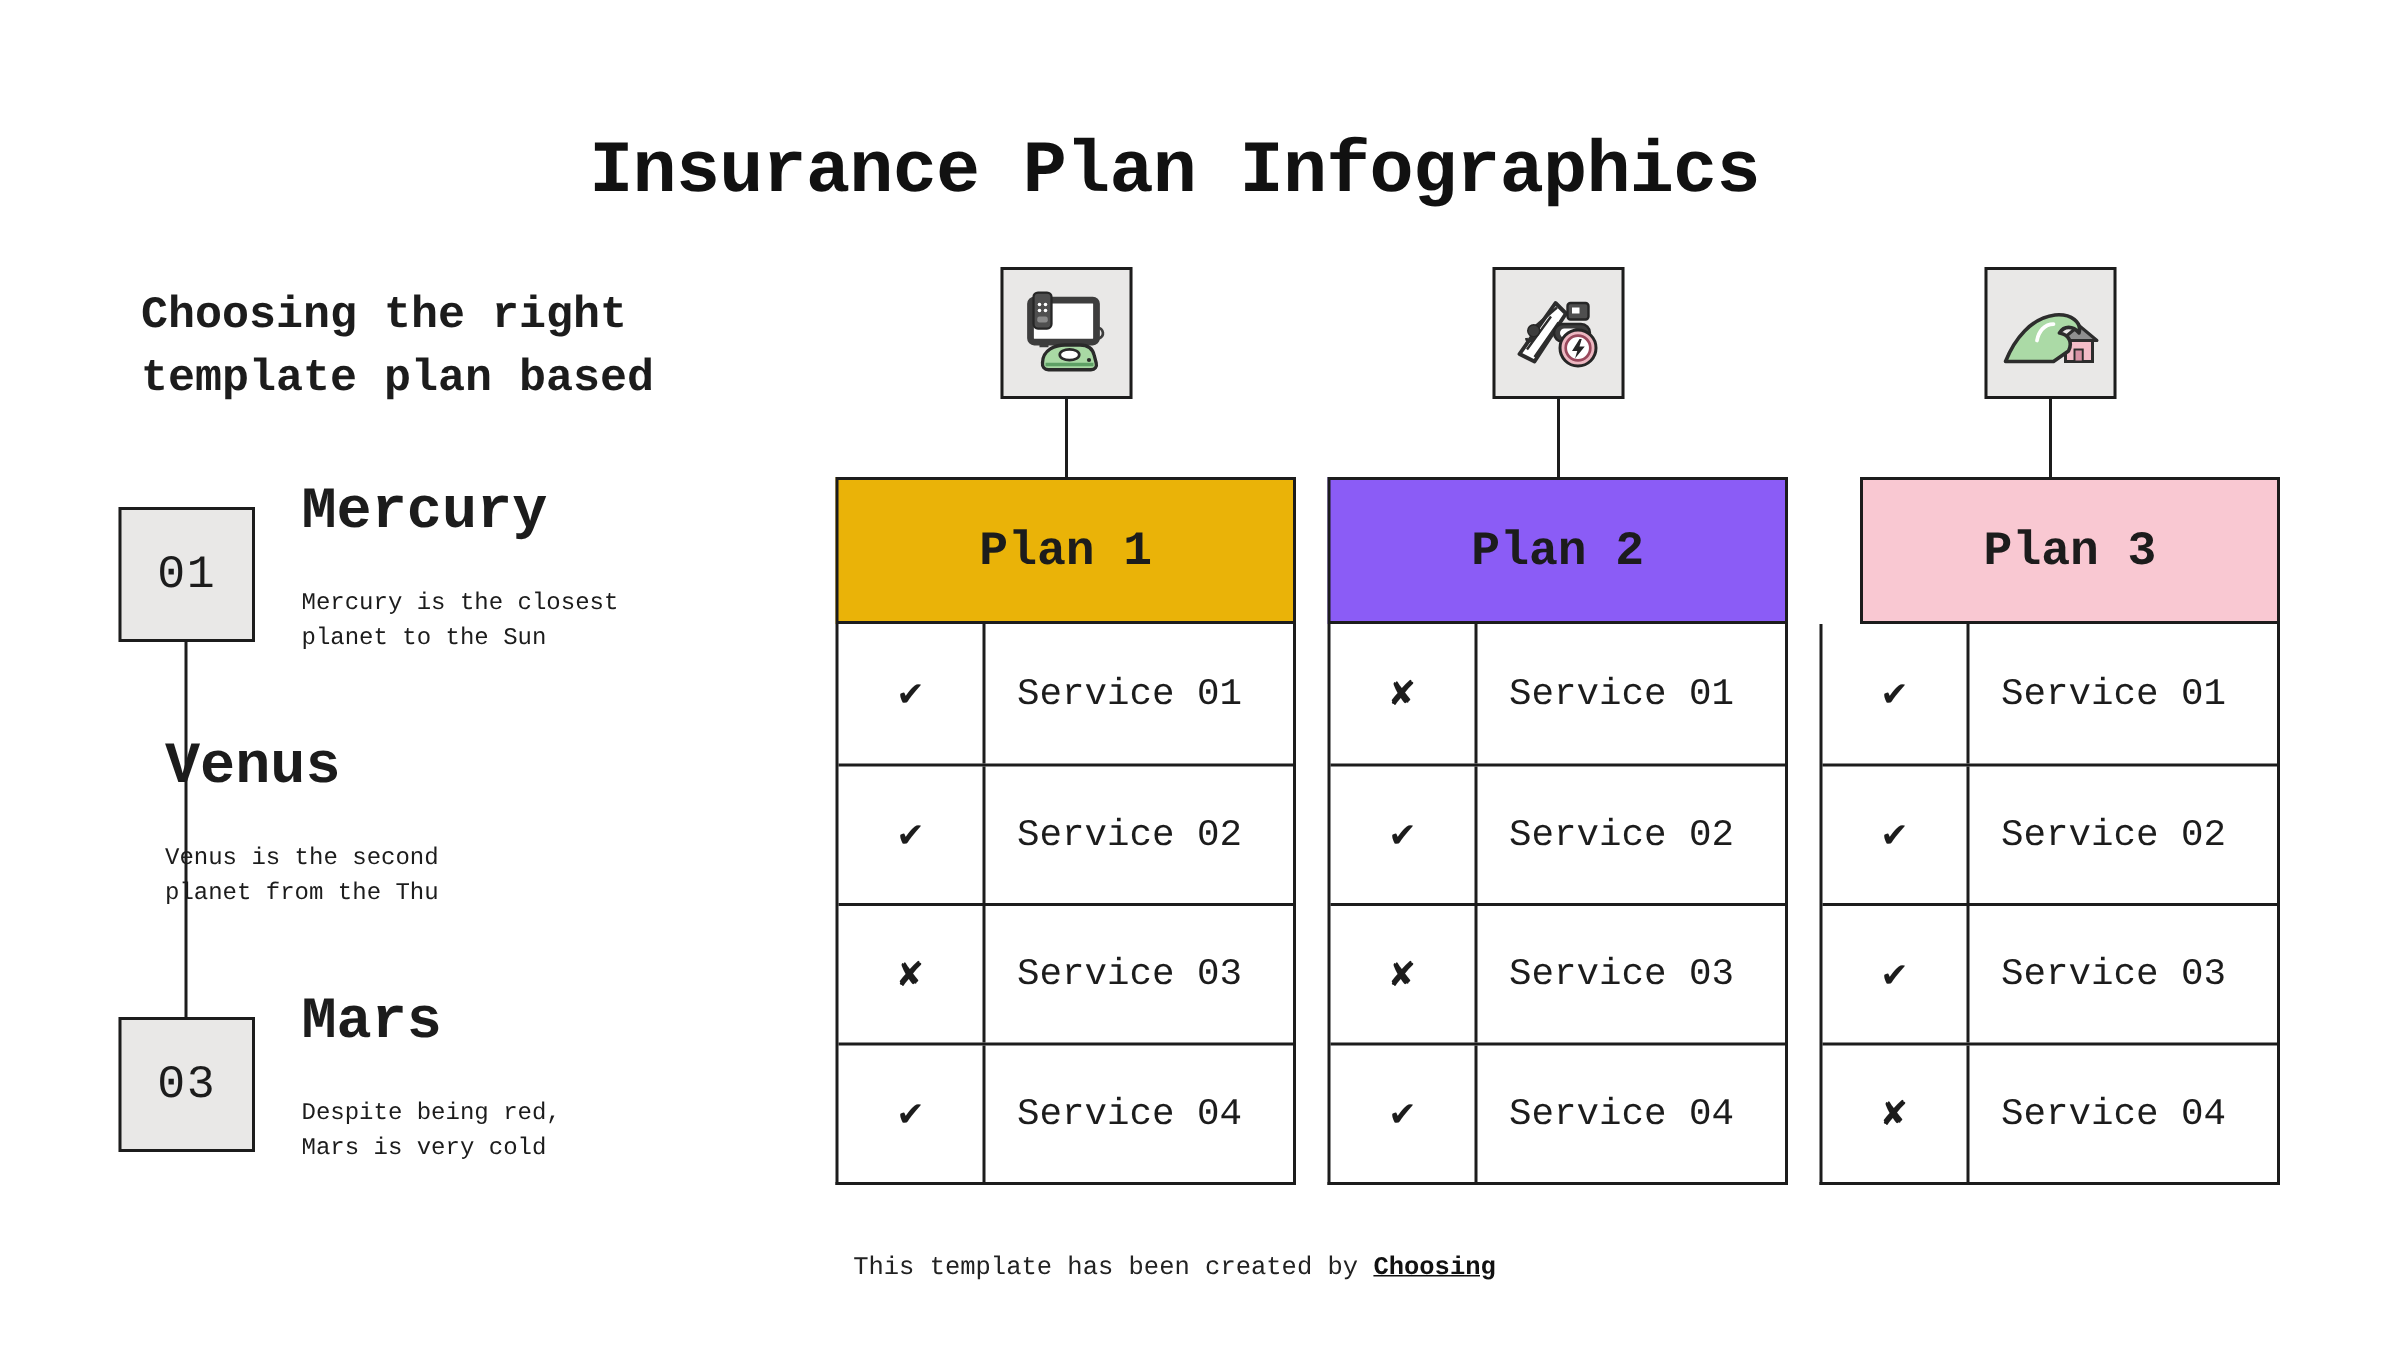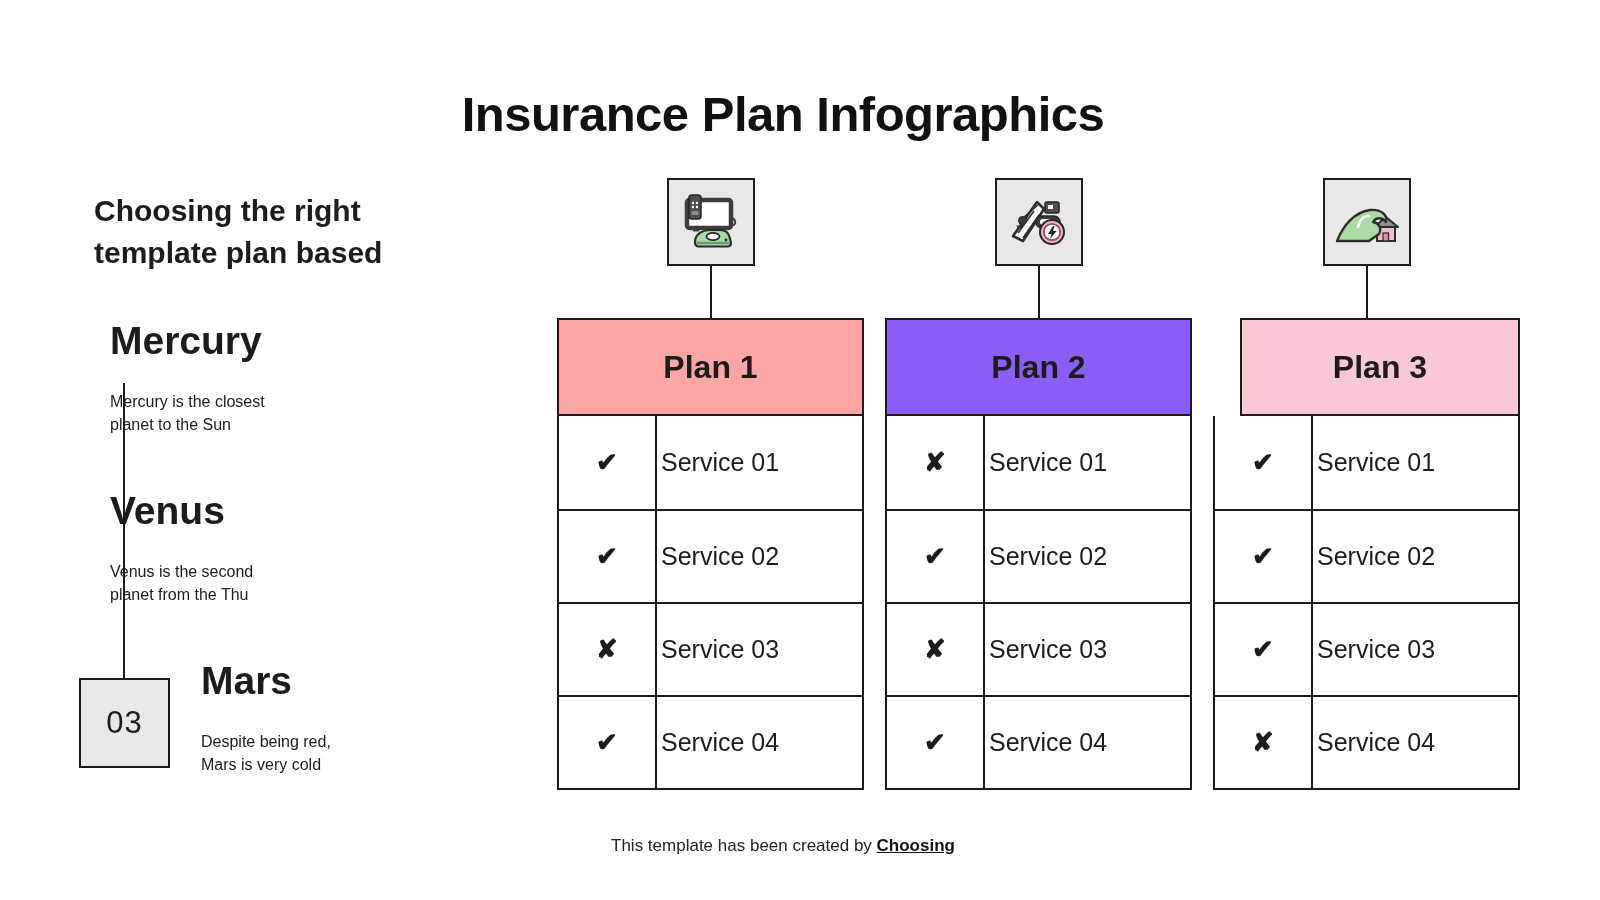--- a/index.html
+++ b/index.html
@@ -1,19 +1,19 @@
 <!DOCTYPE html>
 <html><head>
 <meta charset="utf-8">
 <style>
   * { margin:0; padding:0; box-sizing:border-box; }
   html,body { background:#ffffff; }
   .slide {
     position:relative; width:1600px; height:900px; background:#ffffff;
-    font-family:Liberation Sans, sans-serif; color:#1c1c1c; overflow:hidden;
+    font-family:Liberation Mono, monospace; color:#1c1c1c; overflow:hidden;
   }
   .page-title {
     position:absolute; left:0; top:86px; width:1566px; text-align:center;
     font-size:49px; font-weight:800; letter-spacing:-0.5px; color:#111;
   }
   .intro {
     position:absolute; left:94px; top:190px; width:430px;
     font-size:30px; font-weight:700; line-height:1.4; white-space:pre-line;
   }
   
@@ -38,39 +38,42 @@
     height:98px; border:2px solid #1c1c1c; display:flex; align-items:center; justify-content:center;
     font-size:32px; font-weight:700;
   }
   .plan-table { border:2px solid #1c1c1c; border-top:none; background:#fff; }
   .service-row { display:flex; height:93px; }
   .service-row + .service-row { border-top:2px solid #1c1c1c; }
   .mark-cell {
     width:98px; flex:0 0 98px; display:flex; align-items:center; justify-content:center;
     border-right:2px solid #1c1c1c; font-size:26px; font-weight:700;
   }
-  .label-cell { flex:1; display:flex; align-items:center; padding-left:4px; font-size:25px; font-weight:500;border-radius:28px; }
+  .label-cell { flex:1; display:flex; align-items:center; padding-left:21px; font-size:25px; font-weight:500;border-radius:28px; }
   
   .footer { position:absolute; left:0; top:836px; width:1566px; text-align:center; font-size:17px; color:#222; }
   .footer .brand { font-weight:700; text-decoration:underline; color:#111; cursor:pointer; }
   svg { display:block; }
 </style>
 </head>
 <body>
 
 <div class="slide">
 
   <h1 class="page-title">Insurance Plan Infographics</h1>
 
   <div class="intro">Choosing the right
 template plan based</div>
 
   <div class="timeline-line"></div>
 
   <div class="tl-item" style="top:338px;">
+    <div class="tl-box">
+      <span>01</span>
+    </div>
     <div class="tl-text">
       <div class="tl-title">Mercury</div>
       <div class="tl-desc">Mercury is the closest
 planet to the Sun</div>
     </div>
   </div>
 
   <div class="tl-item" style="top:508px;">
     <div class="tl-text">
       <div class="tl-title">Venus</div>
@@ -103,21 +106,21 @@
         <circle cx="18" cy="17" r="1.2" fill="#fff"></circle>
           <circle cx="22" cy="17" r="1.2" fill="#fff"></circle>
         <rect x="16.5" y="21" width="7" height="4" rx="1.5" fill="#8a8a8a"></rect>
         <path d="M20 52 c0 -9 9 -12 15 -12 h10 c5 0 8.5 2.5 9.5 7 l1.3 5 c0.7 2.6 -0.8 4.5 -3.5 4.5 H24 c-2.8 0 -4.3 -2 -4 -4.5 z" fill="#a9d9a4" stroke="#2a2a2a" stroke-width="2.2" stroke-linejoin="round"></path>
         <ellipse cx="38" cy="46.5" rx="6.5" ry="3.6" fill="#ffffff" stroke="#2a2a2a" stroke-width="1.8"></ellipse>
         <path d="M22 53 h32" stroke="#5ea065" stroke-width="2.4"></path>
         <circle cx="51" cy="50" r="1.4" fill="#2a2a2a"></circle>
       </svg>
     </div>
     <div class="plan-connector"></div>
-    <div class="plan-header" style="background-color: #fca5a5;">
+    <div class="plan-header" style="background-color: #eab308;">
       <span>Plan 1</span>
     </div>
     <div class="plan-table">
       <div class="service-row">
         <div class="mark-cell">✔</div>
         <div class="label-cell">Service 01</div>
       </div>
       <div class="service-row">
         <div class="mark-cell">✔</div>
         <div class="label-cell">Service 02</div>

